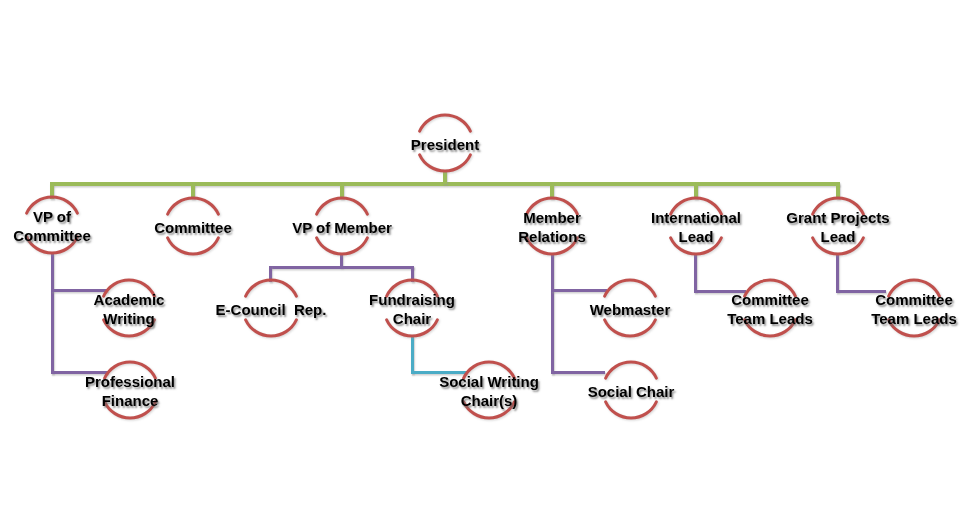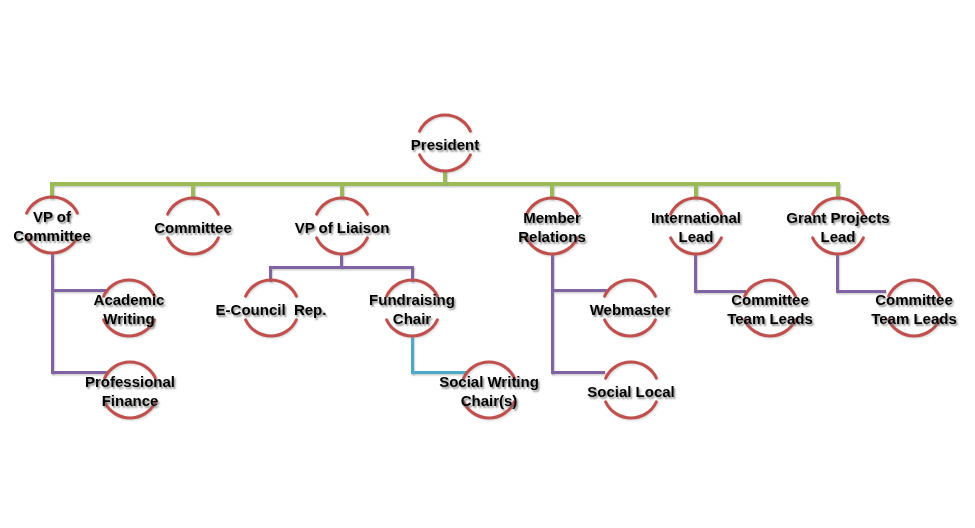--- a/index.html
+++ b/index.html
@@ -77,21 +77,21 @@
         <path d="M -25.38 -11.83 A 28 28 0 0 1 25.38 -11.83" fill="none" stroke="#C0504D" stroke-width="3" stroke-linecap="round"></path>
         <path d="M -25.38 11.83 A 28 28 0 0 0 25.38 11.83" fill="none" stroke="#C0504D" stroke-width="3" stroke-linecap="round"></path>
       </svg>
       <div class="node-label">Committee</div>
     </div>
     <div class="node" style="left: 342px; top: 226px;">
       <svg width="64" height="64" viewBox="-32 -32 64 64">
         <path d="M -25.38 -11.83 A 28 28 0 0 1 25.38 -11.83" fill="none" stroke="#C0504D" stroke-width="3" stroke-linecap="round"></path>
         <path d="M -25.38 11.83 A 28 28 0 0 0 25.38 11.83" fill="none" stroke="#C0504D" stroke-width="3" stroke-linecap="round"></path>
       </svg>
-      <div class="node-label">VP of Liaison</div>
+      <div class="node-label">VP of Member</div>
     </div>
     <div class="node" style="left: 552px; top: 226px;">
       <svg width="64" height="64" viewBox="-32 -32 64 64">
         <path d="M -25.38 -11.83 A 28 28 0 0 1 25.38 -11.83" fill="none" stroke="#C0504D" stroke-width="3" stroke-linecap="round"></path>
         <path d="M -25.38 11.83 A 28 28 0 0 0 25.38 11.83" fill="none" stroke="#C0504D" stroke-width="3" stroke-linecap="round"></path>
       </svg>
       <div class="node-label">Member
 Relations</div>
     </div>
     <div class="node" style="left: 696px; top: 226px;">
@@ -154,21 +154,21 @@
         <path d="M -25.38 -11.83 A 28 28 0 0 1 25.38 -11.83" fill="none" stroke="#C0504D" stroke-width="3" stroke-linecap="round"></path>
         <path d="M -25.38 11.83 A 28 28 0 0 0 25.38 11.83" fill="none" stroke="#C0504D" stroke-width="3" stroke-linecap="round"></path>
       </svg>
       <div class="node-label">Webmaster</div>
     </div>
     <div class="node" style="left: 631px; top: 390px;">
       <svg width="64" height="64" viewBox="-32 -32 64 64">
         <path d="M -25.38 -11.83 A 28 28 0 0 1 25.38 -11.83" fill="none" stroke="#C0504D" stroke-width="3" stroke-linecap="round"></path>
         <path d="M -25.38 11.83 A 28 28 0 0 0 25.38 11.83" fill="none" stroke="#C0504D" stroke-width="3" stroke-linecap="round"></path>
       </svg>
-      <div class="node-label">Social Local</div>
+      <div class="node-label">Social Chair</div>
     </div>
     <div class="node" style="left: 770px; top: 308px;">
       <svg width="64" height="64" viewBox="-32 -32 64 64">
         <path d="M -25.38 -11.83 A 28 28 0 0 1 25.38 -11.83" fill="none" stroke="#C0504D" stroke-width="3" stroke-linecap="round"></path>
         <path d="M -25.38 11.83 A 28 28 0 0 0 25.38 11.83" fill="none" stroke="#C0504D" stroke-width="3" stroke-linecap="round"></path>
       </svg>
       <div class="node-label">Committee
 Team Leads</div>
     </div>
     <div class="node" style="left: 914px; top: 308px;">

